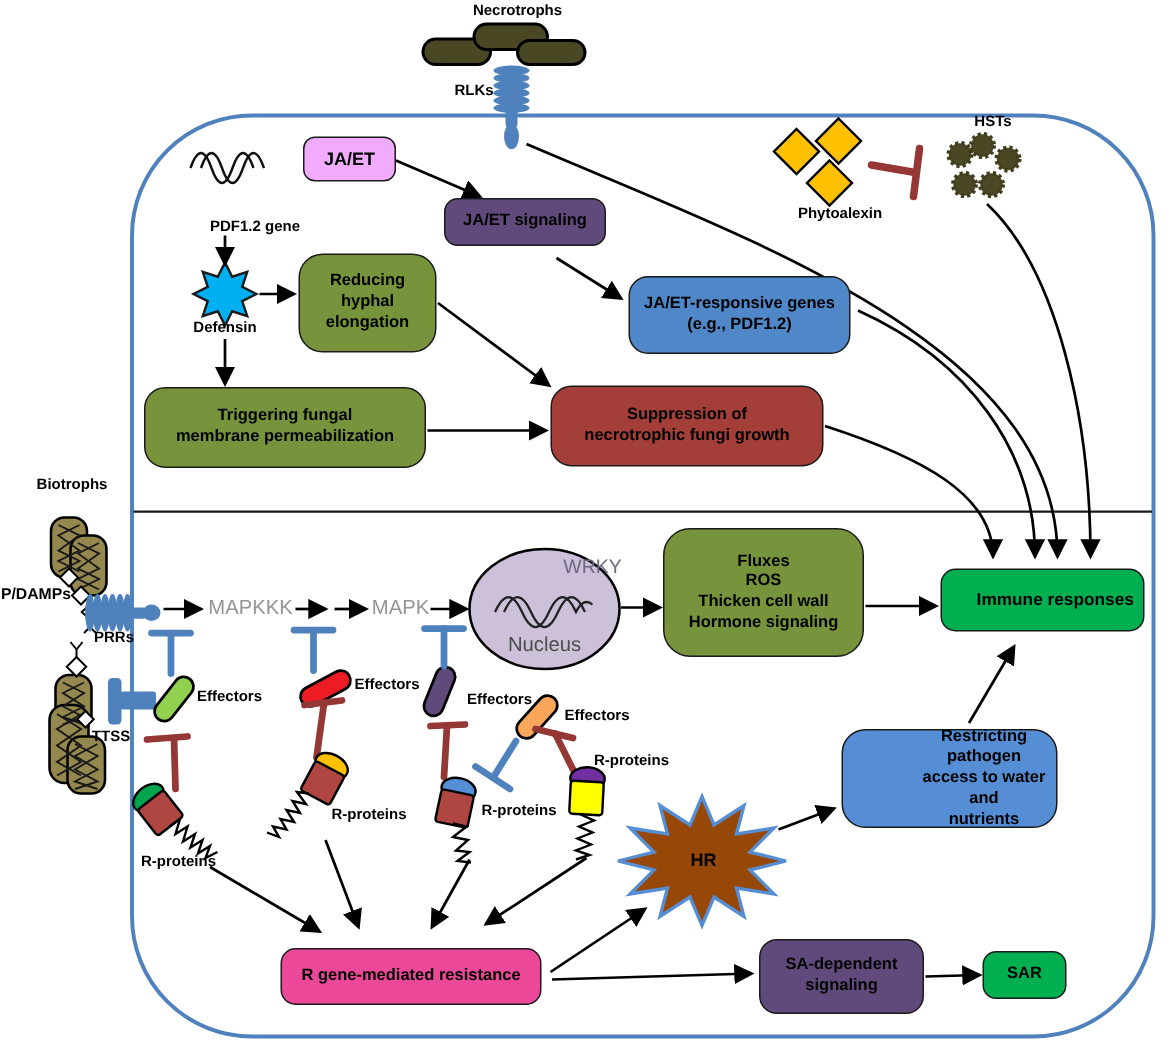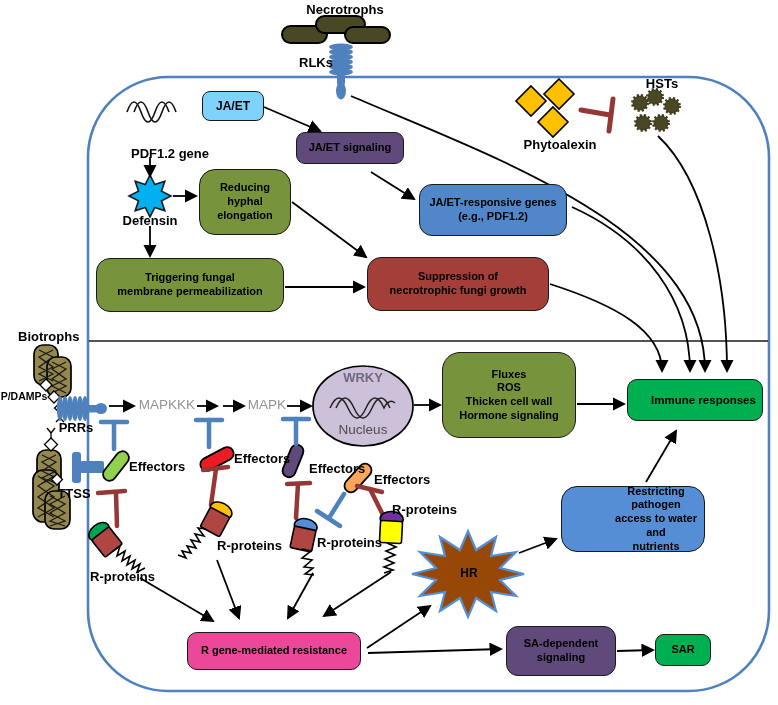--- a/index.html
+++ b/index.html
@@ -3,24 +3,24 @@
 <meta charset="utf-8">
 <style>
   html,body{margin:0;padding:0;background:#fff;}
   #stage{position:relative;width:778px;height:705px;background:#fff;overflow:hidden;
          font-family:"Liberation Sans",sans-serif;}
   #vec{position:absolute;left:0;top:0;z-index:1;}
   .box{position:absolute;z-index:2;box-sizing:border-box;border:1.8px solid #1a1a1a;
        display:flex;align-items:center;justify-content:center;text-align:center;
        font-weight:bold;font-size:11px;line-height:1.25;color:#000;white-space:pre-line;
        padding:2px;}
-  .lbl{position:absolute;z-index:3;font-weight:bold;font-size:13px;color:#000;
+  .lbl{position:absolute;z-index:3;font-weight:bold;font-size:10px;color:#000;
        text-align:center;white-space:nowrap;}
   .gray{color:#949494;font-weight:normal;font-size:13.5px;}
-  .nuc{color:#6e6880;font-weight:bold;font-size:13px;}
+  .nuc{color:#6e6880;font-weight:normal;font-size:13px;margin-left:32px;}
   .nuc2{color:#4d4d4d;font-weight:normal;font-size:13.5px;}
 </style>
 </head>
 <body>
 
 <div id="stage">
 
 <svg id="vec" width="778" height="705" viewBox="0 0 778 705">
   <defs>
     <marker id="arr" viewBox="0 0 10 10" refX="8.5" refY="5" markerWidth="7.5" markerHeight="7.5" orient="auto-start-reverse">
@@ -235,21 +235,21 @@
   </g>
 
   <g stroke="#000" stroke-width="1.8" fill="none">
     <path d="M351,96 C500,160 705,230 705,371" marker-end="url(#arr)"></path>
     <path d="M572,207 C645,240 690,300 690,371" marker-end="url(#arr)"></path>
     <path d="M550,284 C615,305 662,330 662,371" marker-end="url(#arr)"></path>
     <path d="M658,136 C705,180 727,280 727,371" marker-end="url(#arr)"></path>
   </g>
 </svg>
 
-<div class="box" style="left:202px;top:91px;width:62px;height:30px;background:#7dd3fc;border-radius:8px;font-size:12px;">JA/ET</div>
+<div class="box" style="left:202px;top:91px;width:62px;height:30px;background:#f0abfc;border-radius:8px;font-size:12px;">JA/ET</div>
 <div class="box" style="left:296px;top:132px;width:108px;height:32px;background:#604a7b;border-radius:9px;">JA/ET signaling</div>
 <div class="box" style="left:419px;top:184px;width:148px;height:52px;background:#4f87c8;border-radius:13px;">JA/ET-responsive genes
 (e.g., PDF1.2)</div>
 <div class="box" style="left:199px;top:169px;width:92px;height:66px;background:#77933c;border-radius:16px;">Reducing
 hyphal
 elongation</div>
 <div class="box" style="left:367px;top:257px;width:182px;height:54px;background:#a33e38;border-radius:14px;">Suppression of
 necrotrophic fungi growth</div>
 <div class="box" style="left:96px;top:258px;width:188px;height:54px;background:#77933c;border-radius:14px;">Triggering fungal
 membrane permeabilization</div>
@@ -265,21 +265,21 @@
 <div class="box" style="left:506px;top:626px;width:110px;height:50px;background:#604a7b;border-radius:12px;">SA-dependent
 signaling</div>
 <div class="box" style="left:655px;top:634px;width:56px;height:32px;background:#00b050;border-radius:9px;">SAR</div>
 
 <div class="lbl" style="left:297px;top:2px;width:96px;">Necrotrophs</div>
 <div class="lbl" style="left:294px;top:55px;width:44px;">RLKs</div>
 <div class="lbl" style="left:640px;top:76px;width:44px;">HSTs</div>
 <div class="lbl" style="left:522px;top:137px;width:76px;">Phytoalexin</div>
 <div class="lbl" style="left:118px;top:146px;width:104px;">PDF1.2 gene</div>
 <div class="lbl" style="left:116px;top:213px;width:68px;">Defensin</div>
-<div class="lbl" style="left:18px;top:329px;width:60px;">Biotrophs</div>
+<div class="lbl" style="left:18px;top:318px;width:60px;">Biotrophs</div>
 <div class="lbl" style="left:0px;top:390px;width:48px;font-size:10.5px;">P/DAMPs</div>
 <div class="lbl" style="left:56px;top:420px;width:40px;">PRRs</div>
 <div class="lbl" style="left:56px;top:486px;width:36px;">TTSS</div>
 <div class="lbl gray" style="left:137px;top:397px;width:60px;">MAPKKK</div>
 <div class="lbl gray" style="left:246px;top:397px;width:42px;">MAPK</div>
 <div class="lbl nuc" style="left:338px;top:370px;width:50px;">WRKY</div>
 <div class="lbl nuc2" style="left:328px;top:422px;width:70px;">Nucleus</div>
 <div class="lbl" style="left:129px;top:459px;width:48px;">Effectors</div>
 <div class="lbl" style="left:234px;top:451px;width:48px;">Effectors</div>
 <div class="lbl" style="left:309px;top:461px;width:48px;">Effectors</div>

